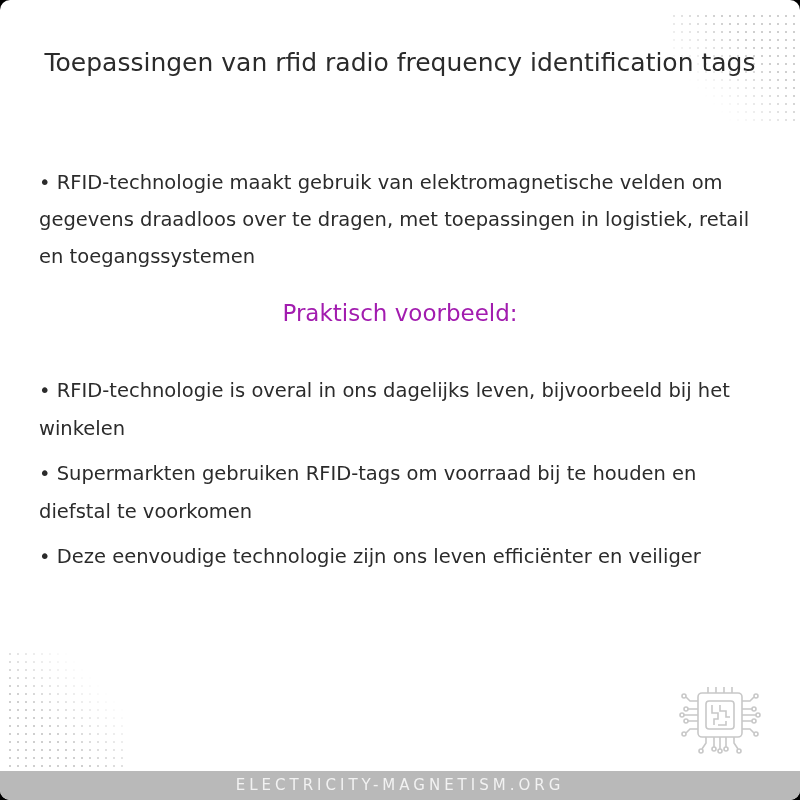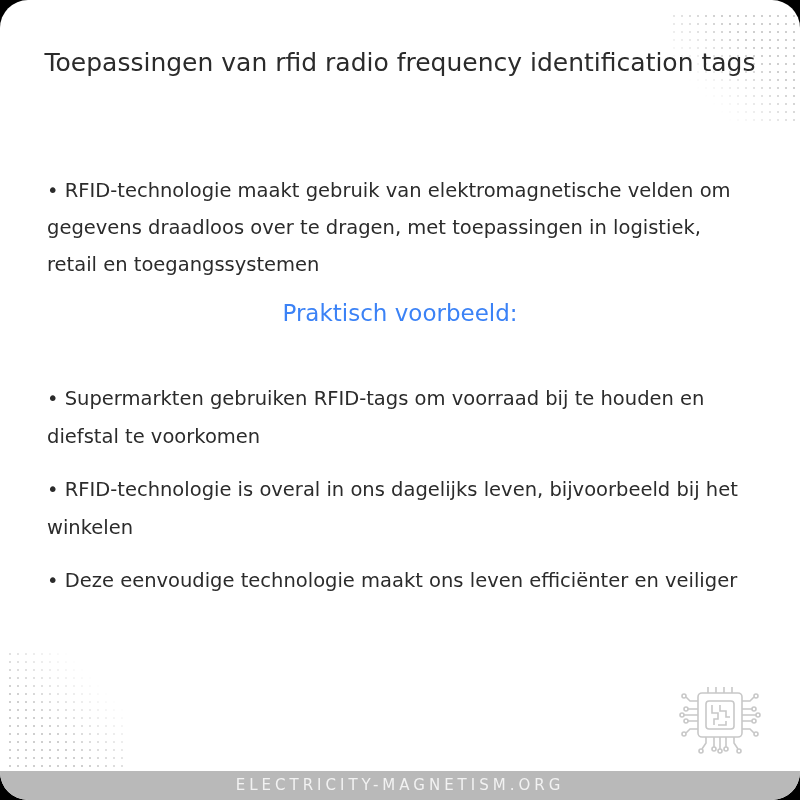--- a/index.html
+++ b/index.html
@@ -2,45 +2,45 @@
 <html><head>
   <meta charset="utf-8">
   <style>
     html, body { margin: 0; padding: 0; }
     body {
       width: 800px; height: 800px; background: #000000; overflow: hidden;
       font-family: "DejaVu Sans", "Liberation Sans", sans-serif;
     }
     .card {
       position: absolute; left: 0; top: 0; width: 800px; height: 800px;
-      background: #ffffff; border-radius: 28px; overflow: hidden;
+      background: #ffffff; border-radius: 10px; overflow: hidden;
     }
     .dots {
       position: absolute;
       background-image: radial-gradient(circle, #cfcfcf 1px, transparent 1.4px);
       background-size: 8px 8px;
     }
     .dots.tr { right: 0; top: 12px; width: 130px; height: 110px;
       -webkit-mask-image: linear-gradient(225deg, #000 35%, transparent 75%);
       mask-image: linear-gradient(225deg, #000 35%, transparent 75%); }
     .dots.bl { left: 6px; top: 650px; width: 120px; height: 120px;
       -webkit-mask-image: linear-gradient(45deg, #000 35%, transparent 75%);
       mask-image: linear-gradient(45deg, #000 35%, transparent 75%); }
     .title {
       position: absolute; left: 40px; right: 40px; top: 40px;
       text-align: center; font-size: 25px; line-height: 46px; color: #2b2b2b;
     }
     .block { position: absolute; left: 31px; right: 28px; color: #2b2b2b; font-size: 19.5px; }
     .intro { top: 156px; line-height: 37px; }
     .subtitle {
       position: absolute; left: 0; right: 0; top: 300px; text-align: center;
-      font-size: 23px; color: #3b82f6;
+      font-size: 23px; color: #a21caf;
     }
     .list { top: 364px; line-height: 37.5px; }
-    .list p, .intro p { margin: 16px; }
+    .list p, .intro p { margin: 8px; }
     .chip { position: absolute; left: 674px; top: 683px; width: 92px; height: 80px; }
     .footer {
       position: absolute; left: 0; top: 771px; width: 800px; height: 46px;
       background: #b9b9b9; color: #f2f2f2; text-align: center;
       font-size: 15px; letter-spacing: 4px; line-height: 29px;
     }
   </style>
 </head>
 <body>
 
@@ -50,23 +50,23 @@
 
   <div class="title">Toepassingen van rfid radio frequency identification tags</div>
 
   <div class="block intro">
     <p>• RFID-technologie maakt gebruik van elektromagnetische velden om gegevens draadloos over te dragen, met toepassingen in logistiek, retail en toegangssystemen</p>
   </div>
 
   <div class="subtitle">Praktisch voorbeeld:</div>
 
   <div class="block list">
+    <p>• RFID-technologie is overal in ons dagelijks leven, bijvoorbeeld bij het winkelen</p>
     <p>• Supermarkten gebruiken RFID-tags om voorraad bij te houden en diefstal te voorkomen</p>
-    <p>• RFID-technologie is overal in ons dagelijks leven, bijvoorbeeld bij het winkelen</p>
-    <p>• Deze eenvoudige technologie maakt ons leven efficiënter en veiliger</p>
+    <p>• Deze eenvoudige technologie zijn ons leven efficiënter en veiliger</p>
   </div>
 
   <svg class="chip" viewBox="0 0 92 80" fill="none" stroke="#c8c8c8" stroke-width="1.6">
     <rect x="24" y="10" width="44" height="44" rx="4"></rect>
     <rect x="32" y="18" width="28" height="28" rx="3"></rect>
     <path d="M38 22v8h6v6h-4v6M46 22v6h6v6h4M44 42h8v-4"></path>
     <path d="M24 18h-8l-4-4M24 26h-10M24 32h-14M24 38h-10M24 46h-8l-4 4"></path>
     <circle cx="10" cy="13" r="2"></circle>
       <circle cx="12" cy="26" r="2"></circle>
       <circle cx="8" cy="32" r="2"></circle>

